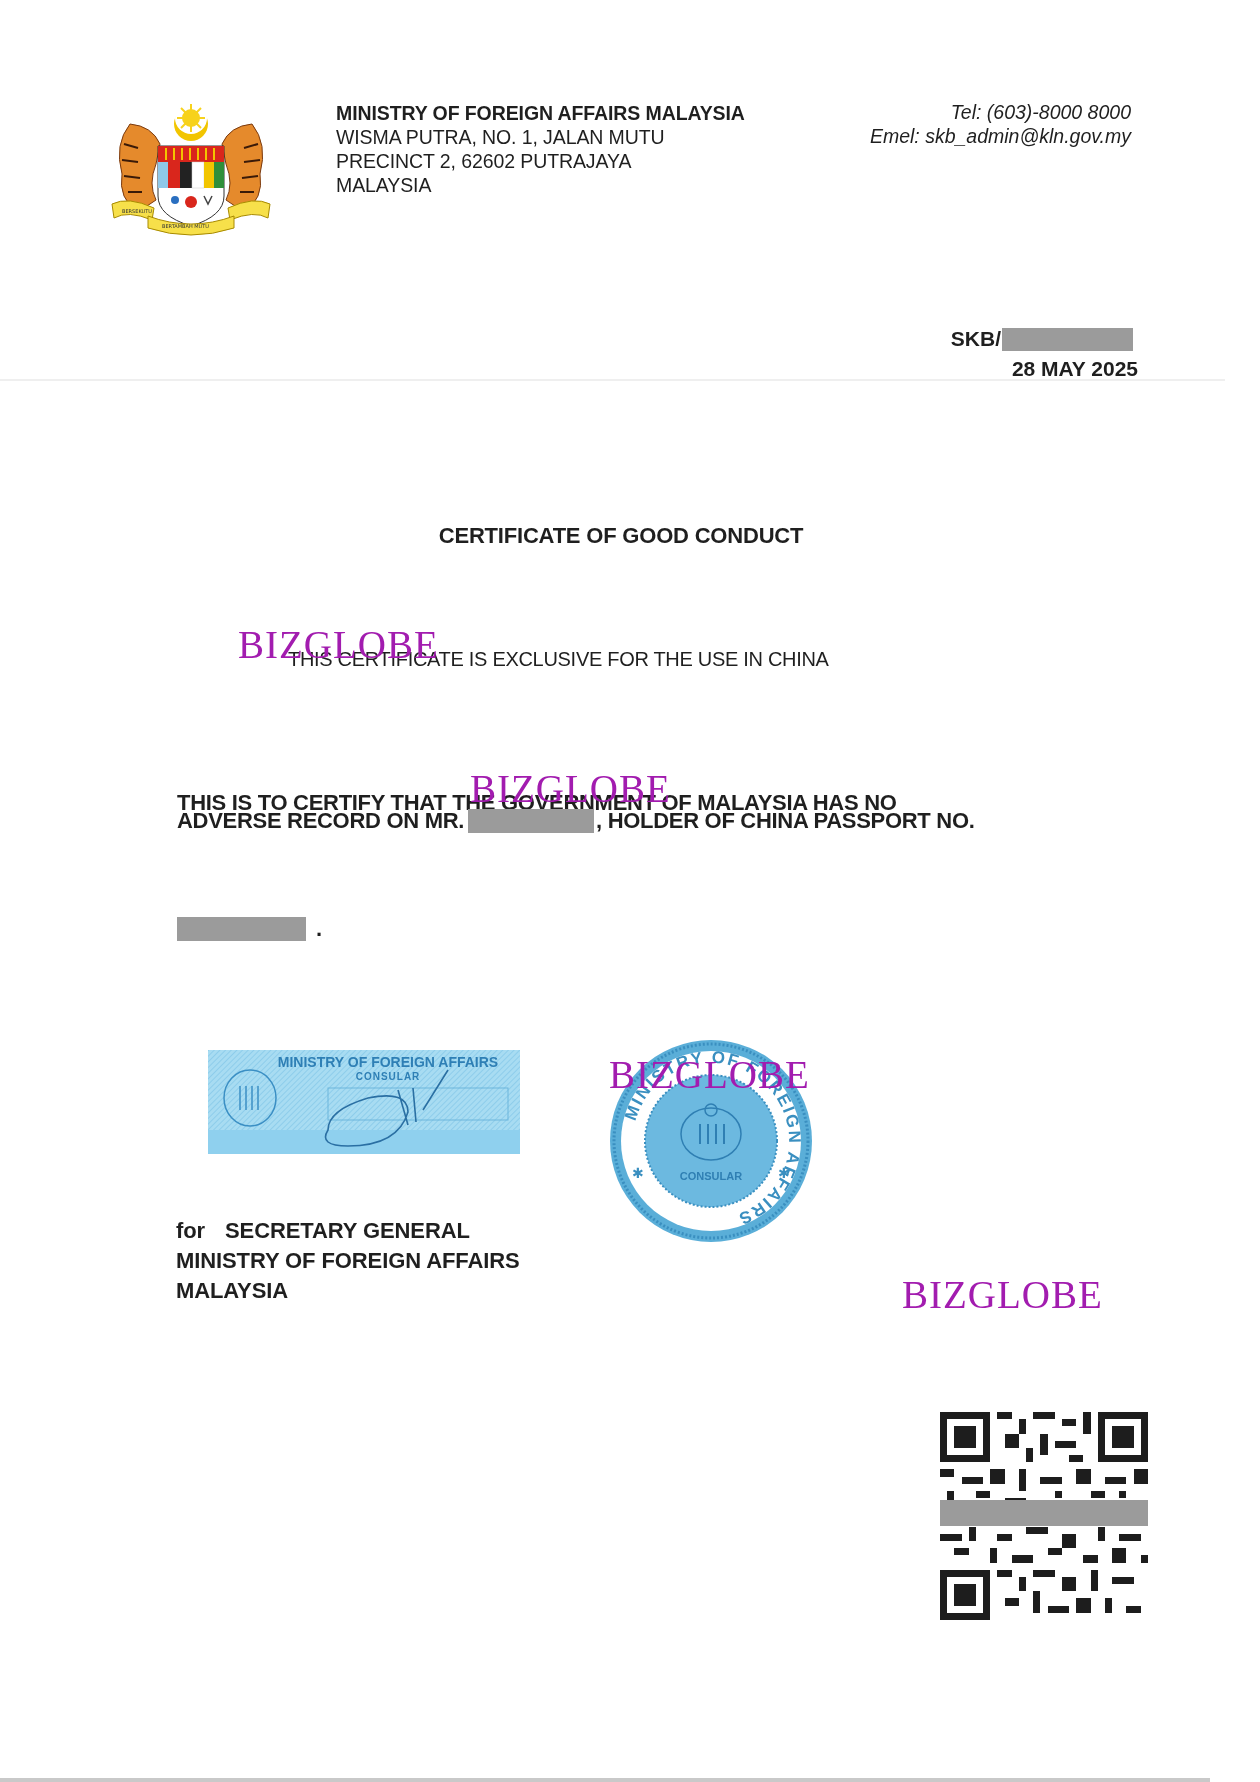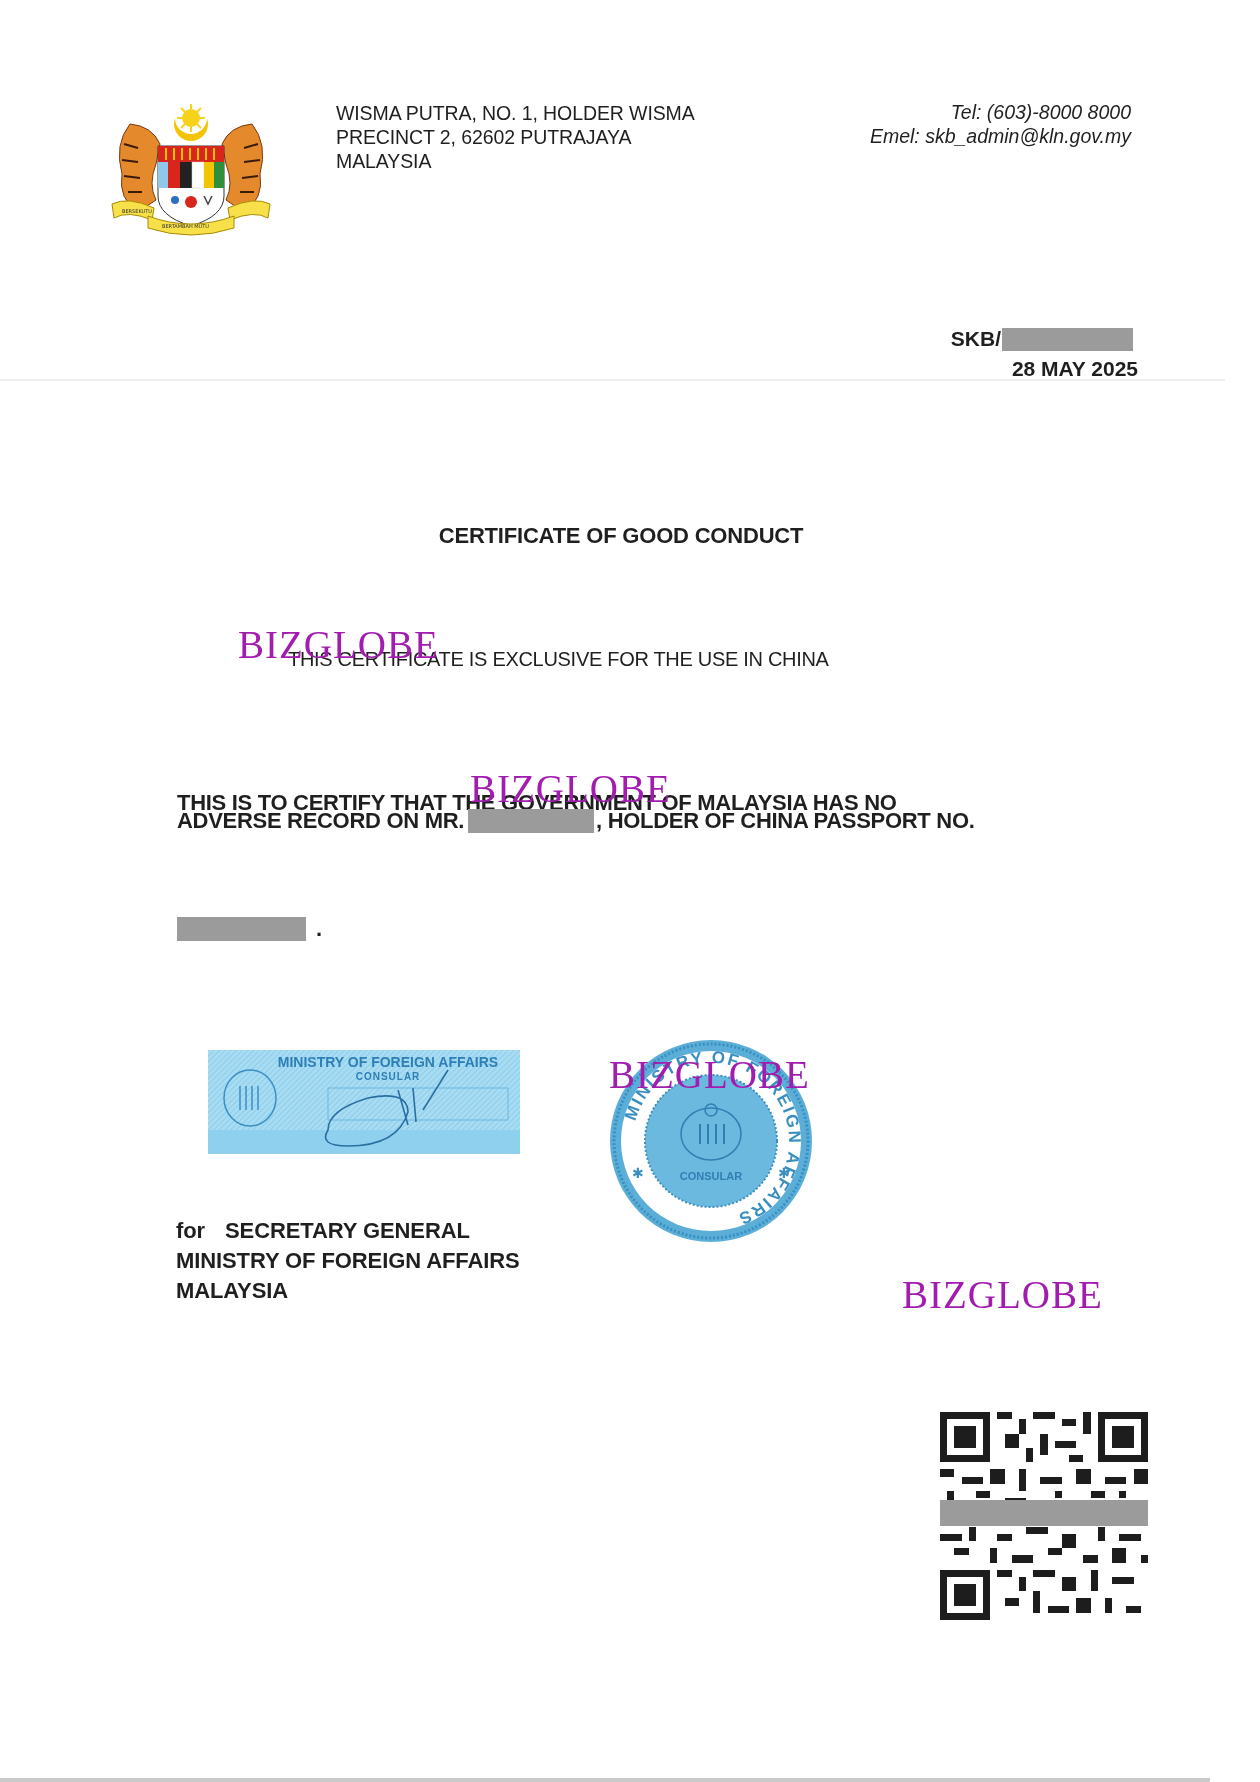--- a/index.html
+++ b/index.html
@@ -104,21 +104,22 @@
 
     <path d="M4 100 Q20 92 46 104 L44 116 Q20 106 6 114Z" fill="#f7e04a" stroke="#a88a00" stroke-width="1"></path>
     <path d="M162 100 Q146 92 120 104 L122 116 Q146 106 160 114Z" fill="#f7e04a" stroke="#a88a00" stroke-width="1"></path>
     <path d="M40 112 Q83 128 126 112 L126 124 Q83 138 40 124Z" fill="#f7e04a" stroke="#a88a00" stroke-width="1"></path>
     <text x="14" y="109" font-size="5" fill="#333" font-family="DejaVu Sans, sans-serif">BERSEKUTU</text>
     <text x="54" y="124" font-size="5" fill="#333" font-family="DejaVu Sans, sans-serif">BERTAMBAH MUTU</text>
   </svg>
 </div>
 
 <div class="abs org">
-  <div>WISMA PUTRA, NO. 1, HOLDER WISMA</div>
+  <div class="name">MINISTRY OF FOREIGN AFFAIRS MALAYSIA</div>
+  <div>WISMA PUTRA, NO. 1, JALAN MUTU</div>
   <div>PRECINCT 2, 62602 PUTRAJAYA</div>
   <div>MALAYSIA</div>
 </div>
 
 <div class="abs contact">
   <div>Tel: (603)-8000 8000</div>
   <div>Emel: skb_admin@kln.gov.my</div>
 </div>
 
 <div class="abs ref">

